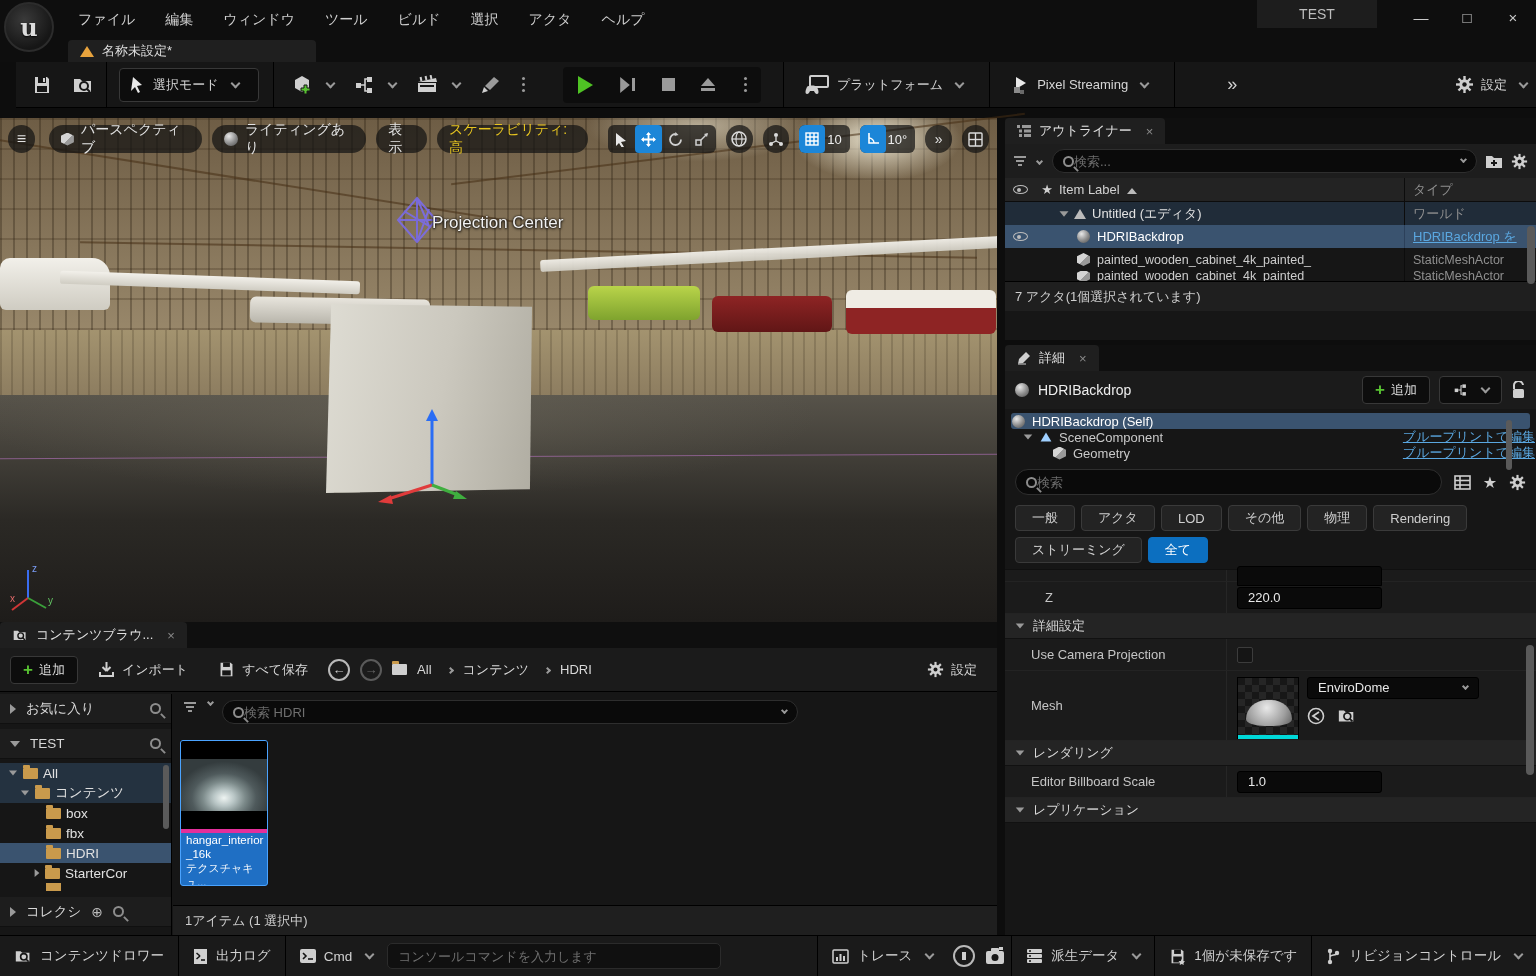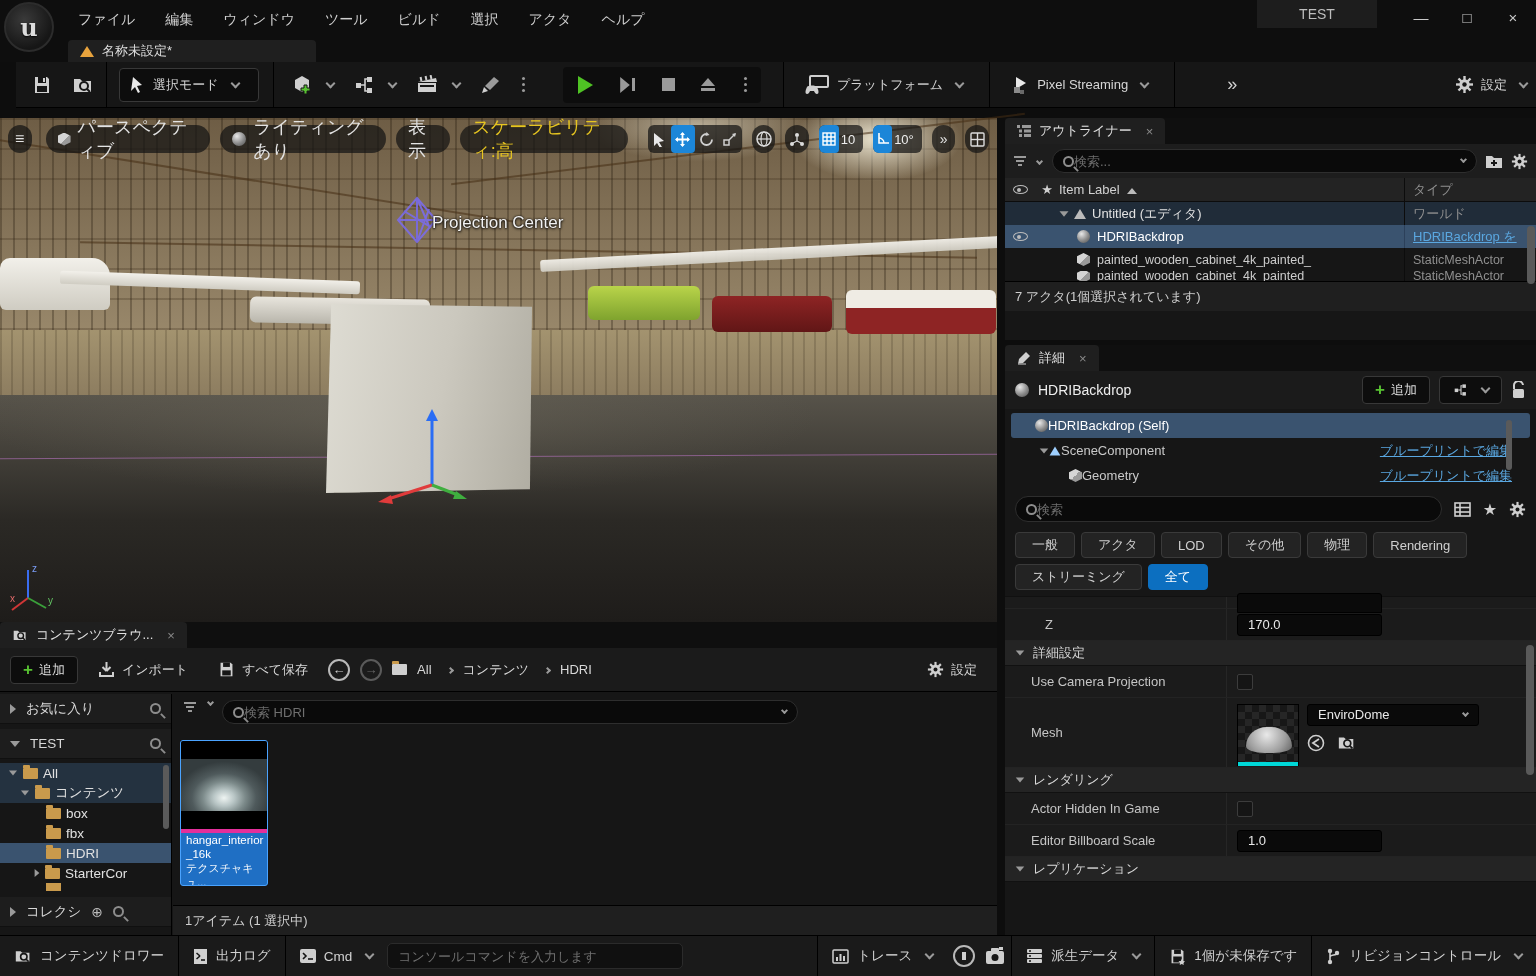--- a/index.html
+++ b/index.html
@@ -74,42 +74,42 @@
   .planeblob{position:absolute;border-radius:6px}
   .cube{position:absolute;left:326px;top:185px;width:206px;height:190px;
     background:linear-gradient(100deg,#dedcd3 0%,#cbc8be 55%,#b0ada2 100%);
     clip-path:polygon(2.5% .5%,100% 2%,99% 98%,0 100%);
     box-shadow:0 14px 18px rgba(0,0,0,.45)}
   .cube::after{content:"";position:absolute;left:8px;bottom:-9px;width:26px;height:10px;background:#b3b0a5}
   .cube::before{content:"";position:absolute;right:14px;bottom:-9px;width:26px;height:10px;background:#a5a298}
   .projlabel{position:absolute;left:432px;top:95px;color:#f2f2f2;font-size:17px;text-shadow:0 1px 3px #000,0 0 2px #000}
   
   .ovl{position:absolute;top:7px;height:28px;display:flex;align-items:center;gap:10px;left:8px;right:8px}
-  .pill{background:rgba(20,20,20,.72);border-radius:14px;height:28px;display:flex;align-items:center;gap:7px;padding:0 12px;color:#e3e3e3;font-size:18px}
+  .pill{background:rgba(20,20,20,.72);border-radius:14px;height:28px;display:flex;align-items:center;gap:7px;padding:0 12px;color:#e3e3e3;font-size:14px}
   .pill.round{width:28px;justify-content:center;padding:0}
   .toolclus{background:rgba(20,20,20,.72);border-radius:6px;height:28px;display:flex;align-items:center;overflow:hidden}
   .tc{width:28px;height:28px;display:flex;align-items:center;justify-content:center;color:#dcdcdc}
   .tc.on{background:#1c86d8;border-radius:4px}
   .snapnum{color:#eee;font-size:13px;padding:0 8px 0 2px}
   .axisgz{position:absolute;left:8px;bottom:8px}
   
   .outl{left:1005px;top:118px;width:531px;height:222px;background:#161616}
   .outl-search{height:34px;display:flex;align-items:center;gap:8px;padding:0 8px;background:#1d1d1d}
   .hdr{height:24px;background:#232323;display:flex;align-items:center;font-size:13px;color:#d2d2d2;border-bottom:1px solid #0c0c0c}
   .orow{height:23px;display:flex;align-items:center;font-size:13px;color:#cdcdcd}
   .typecol{width:132px;flex:none;padding-left:8px;color:#8f8f8f;border-left:1px solid #0c0c0c;align-self:stretch;display:flex;align-items:center}
   .statusb{height:30px;background:#1f1f1f;display:flex;align-items:center;padding:0 10px;color:#cfcfcf;border-top:1px solid #000}
   .scroll{position:absolute;width:8px;border-radius:4px;background:#5a5a5a}
   .worldic{width:0;height:0;border-left:6px solid transparent;border-right:6px solid transparent;border-bottom:10px solid #bbb}
   .link{color:#5aa7e0;text-decoration:underline}
   
   .det{left:1005px;top:345px;width:531px;height:590px;background:#161616}
   .dhead{height:38px;display:flex;align-items:center;gap:9px;padding:0 10px;background:#1b1b1b}
   .btn{background:#0d0d0d;border:1px solid #383838;border-radius:4px;height:28px;display:flex;align-items:center;gap:6px;padding:0 12px;color:#dcdcdc}
-  .comp-row{height:25px;display:flex;align-items:center;padding:0 24px;font-size:13px}
+  .comp-row{height:16px;display:flex;align-items:center;gap:7px;padding:0 1px;font-size:13px}
   .sel{background:#3a536f;color:#fff}
   .cattabs{display:flex;flex-wrap:wrap;gap:6px;padding:8px 10px 6px}
   .cat{background:#232323;border:1px solid #3a3a3a;border-radius:4px;height:26px;display:flex;align-items:center;padding:0 16px;color:#cfcfcf;font-size:13px}
   .cat.on{background:#0c6fc0;border-color:#0c6fc0;color:#fff}
   .prow{display:flex;align-items:center;border-bottom:1px solid #232323;background:#1b1b1b}
   .plabel{width:222px;flex:none;padding-left:26px;color:#c5c5c5;border-right:1px solid #262626;align-self:stretch;display:flex;align-items:center}
   .pin{background:#0a0a0a;border:1px solid #000;border-radius:3px;height:22px;display:flex;align-items:center;padding:0 10px;color:#e8e8e8;width:145px}
   .sect{height:25px;background:#242424;display:flex;align-items:center;gap:8px;padding:0 10px;color:#d8d8d8;border-bottom:1px solid #111}
   .checker{width:62px;height:62px;border:1px solid #000;position:relative;flex:none;
     background:repeating-conic-gradient(#262626 0 25%,#171717 0 50%) 0 0/14px 14px}
@@ -124,21 +124,21 @@
   .tile{position:absolute;left:180px;top:740px;width:88px;height:146px;border:1px solid #4aa3ff;border-radius:3px;background:#1f6fc4;overflow:hidden}
   .tile .thumb{height:88px;background:#000;position:relative}
   .tile .pano{position:absolute;left:0;top:18px;width:100%;height:52px;
     background:radial-gradient(ellipse 55% 70% at 50% 75%,#eef4f2 0%,#b9c6c6 22%,#7c8a8a 45%,#4f5a5c 68%,#343c3e 100%)}
   .tile .stripe{position:absolute;left:0;top:88px;width:100%;height:4px;background:#e42f9b}
   .tile .label{padding:4px 5px 0;color:#fff;font-size:11.5px;line-height:14px}
   
   .sbar{left:0;top:935px;width:1536px;height:41px;background:#1a1a1a;border-top:1px solid #000;display:flex;align-items:center}
   .sitem{display:flex;align-items:center;gap:8px;padding:0 14px;height:100%;color:#d2d2d2;font-size:13.5px}
   .sdiv{width:1px;height:100%;background:#000}
-  .coninput{background:#101010;border:1px solid #2b2b2b;border-radius:5px;height:26px;width:296px;display:flex;align-items:center;padding:0 10px}
+  .coninput{background:#101010;border:1px solid #2b2b2b;border-radius:5px;height:26px;width:334px;display:flex;align-items:center;padding:0 10px}
   .coninput input{background:transparent;border:0;outline:0;color:#cfcfcf;width:100%;font-family:inherit;font-size:13px}
   .coninput input::placeholder{color:#6f6f6f}
   .circbtn{width:22px;height:22px;border-radius:50%;border:2px solid #b9b9b9;display:flex;align-items:center;justify-content:center}
 </style>
 </head>
 <body>
 
 <div class="abs titlebar"></div>
 <div class="abs logo">
     <span>u</span>
@@ -628,21 +628,21 @@
     <div class="prow" style="height:12px">
       <div class="plabel"></div>
       <div style="padding-left:10px">
           <div class="pin" style="height:20px;border-radius:3px 3px 0 0"></div>
         </div>
     </div>
     <div class="prow" style="height:32px">
       <div class="plabel" style="padding-left:40px">Z</div>
       <div style="padding-left:10px">
           <div class="pin">
-            <span>170.0</span>
+            <span>220.0</span>
           </div>
         </div>
     </div>
     <div class="sect">
       <span class="tri-d" style="transform:scale(.85)"></span>
       <span>詳細設定</span>
     </div>
     <div class="prow" style="height:32px">
       <div class="plabel">Use Camera Projection</div>
       <div style="padding-left:10px">
@@ -673,26 +673,20 @@
               </svg>
           </div>
         </div>
       </div>
     </div>
     <div class="sect">
       <span class="tri-d" style="transform:scale(.85)"></span>
       <span>レンダリング</span>
     </div>
     <div class="prow" style="height:32px">
-      <div class="plabel">Actor Hidden In Game</div>
-      <div style="padding-left:10px">
-          <div class="cbx"></div>
-        </div>
-    </div>
-    <div class="prow" style="height:32px">
       <div class="plabel">Editor Billboard Scale</div>
       <div style="padding-left:10px">
           <div class="pin">
             <span>1.0</span>
           </div>
         </div>
     </div>
     <div class="sect">
       <span class="tri-d" style="transform:scale(.85)"></span>
       <span>レプリケーション</span>

